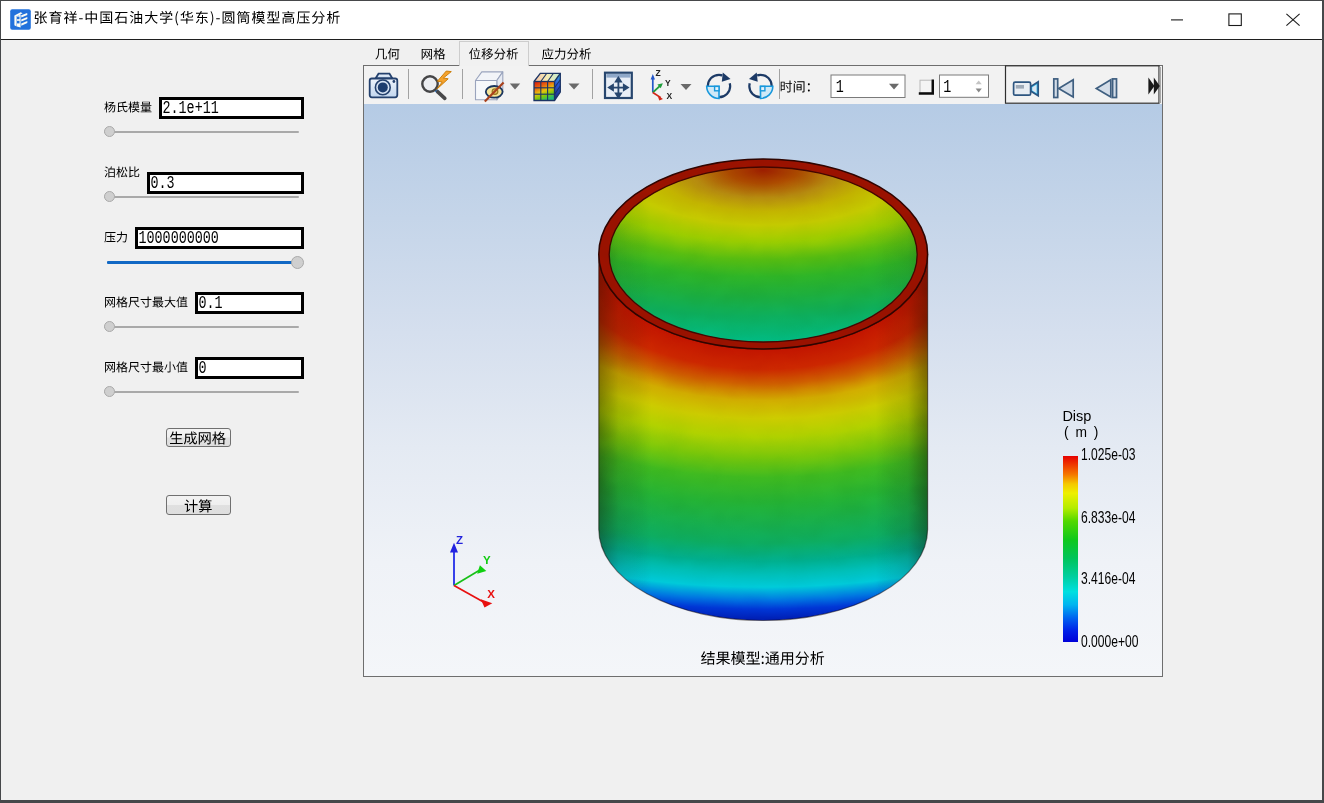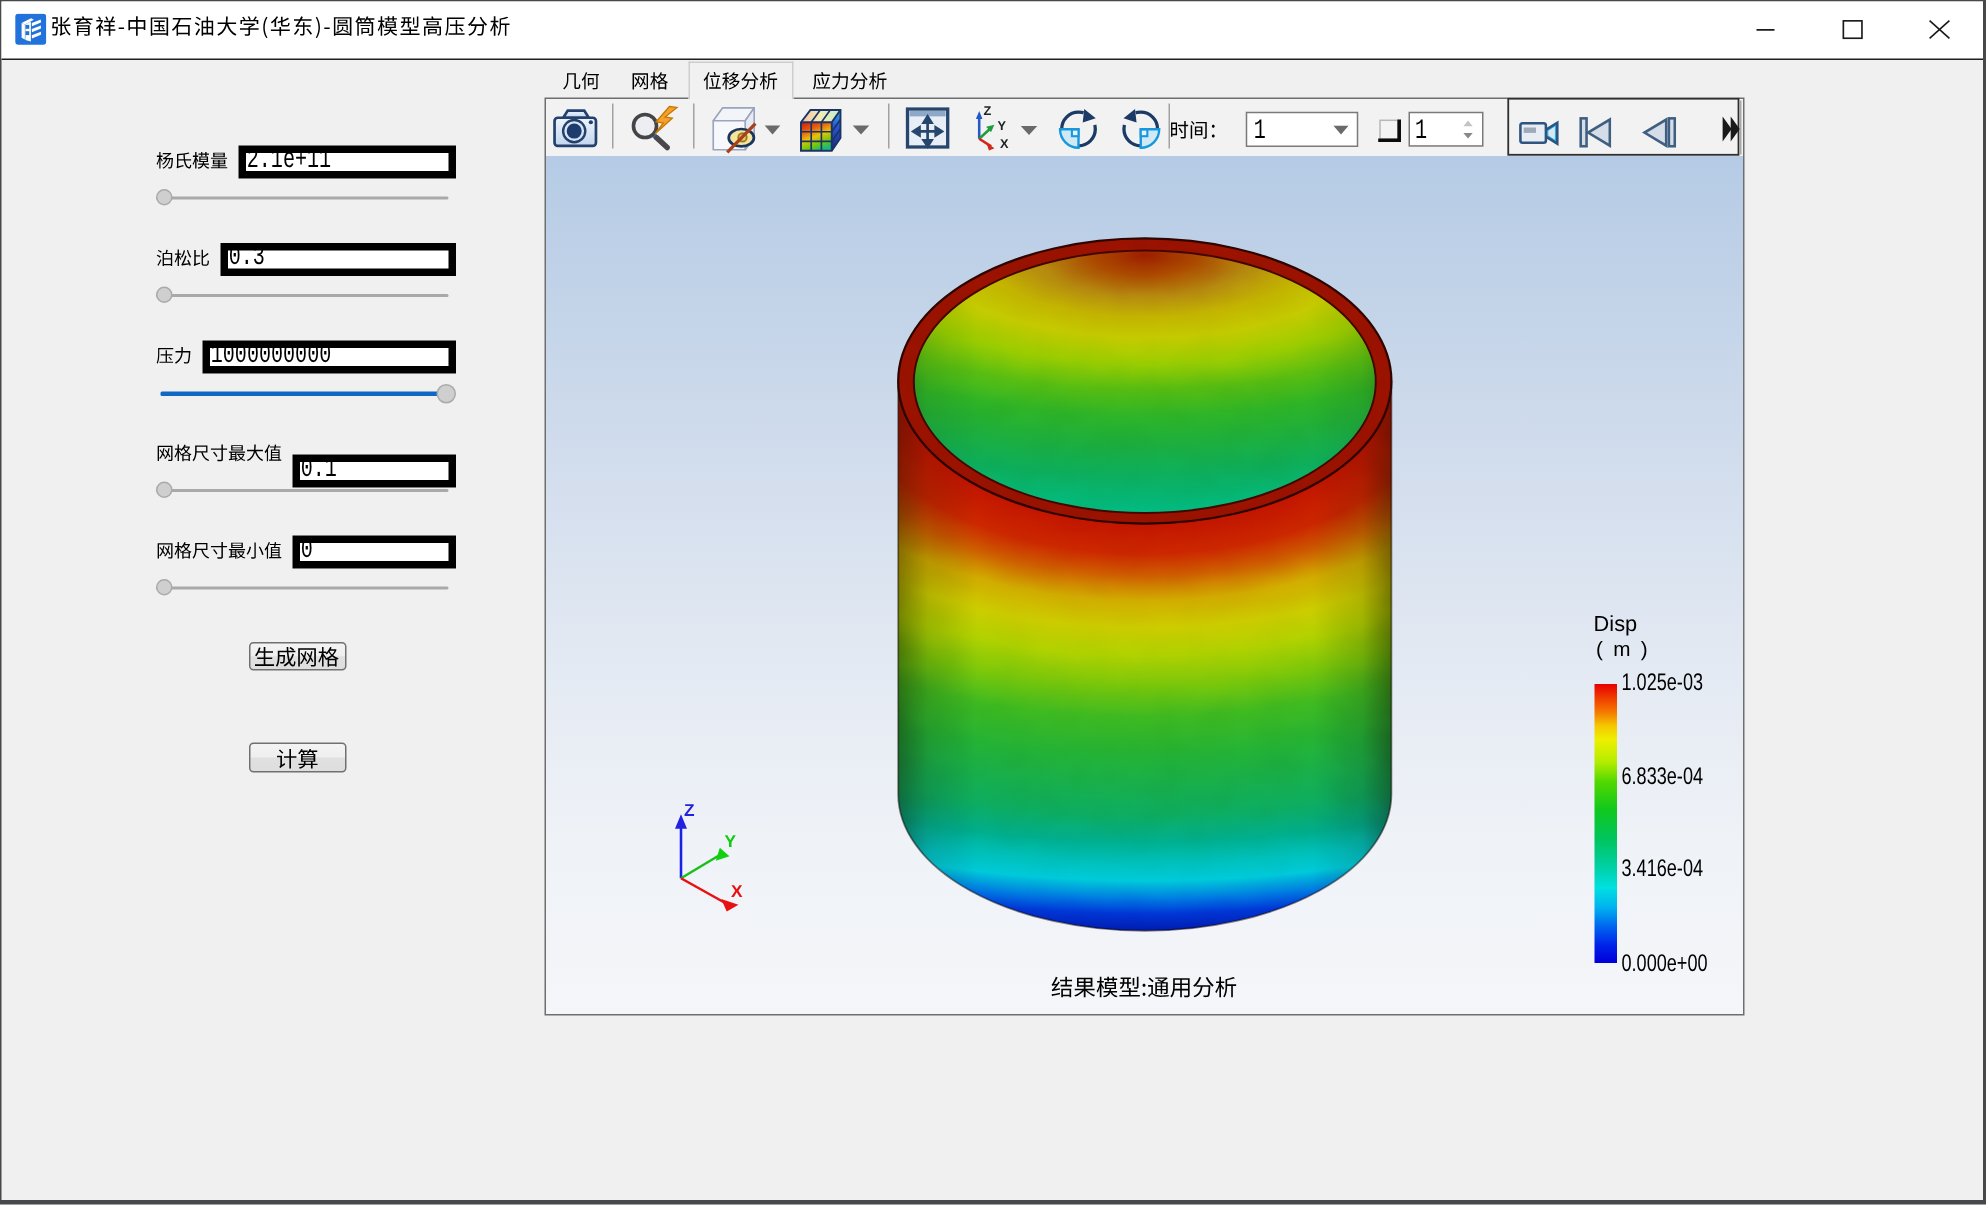--- a/index.html
+++ b/index.html
@@ -1,18 +1,18 @@
 <!DOCTYPE html>
 <html><head><meta charset="utf-8"><style>
 html,body{margin:0;padding:0;width:1324px;height:803px;overflow:hidden;
  font-family:"Liberation Sans",sans-serif;}
 #win{position:absolute;left:0;top:0;width:1324px;height:803px;background:#f0f0f0;
  border:1px solid #4e5254;border-right-width:2px;border-bottom-width:3px;border-color:#46484a;box-sizing:border-box;}
 .abs{position:absolute;}
-.inp{position:absolute;background:#fff;border:5px solid #000000;box-sizing:border-box;}
+.inp{position:absolute;background:#fff;border:3px solid #000000;box-sizing:border-box;}
 .inp>span{position:absolute;left:0.5px;top:50%;font-family:"Liberation Mono",monospace;font-size:13.4px;
  color:#000;transform:translateY(-52%) scaleY(1.40);transform-origin:left center;white-space:pre;}
 .groove{position:absolute;height:2px;background:#a9a9a9;border-radius:1px;}
 .handle{position:absolute;width:11px;height:11px;border-radius:50%;background:#cfcfcf;border:1px solid #aaaaaa;box-sizing:border-box;}
 .btn{position:absolute;border:1px solid #707070;border-radius:3px;box-sizing:border-box;
  background:linear-gradient(#f3f3f3 0%,#efefef 48%,#e0e0e0 52%,#dedede 100%);}
 .sep{position:absolute;width:1px;background:#a2a2a2;top:68px;height:30px;}
 </style></head><body>
 <div id="win">
 
@@ -38,27 +38,27 @@
   <line x1="10" y1="18.9" x2="22" y2="18.9"></line>
   <rect x="67.9" y="12.9" width="12.4" height="11.6"></rect>
   <line x1="125.4" y1="12.8" x2="138.6" y2="24.6"></line>
   <line x1="138.6" y1="12.8" x2="125.4" y2="24.6"></line>
  </g>
 </svg>
 
 <div class="inp" style="left:158px;top:96px;width:145px;height:22px;">
       <span>2.1e+11</span>
     </div>
-<div class="inp" style="left:146px;top:161px;width:157px;height:22px;">
+<div class="inp" style="left:146px;top:171px;width:157px;height:22px;">
       <span>0.3</span>
     </div>
 <div class="inp" style="left:134px;top:226px;width:169px;height:22px;padding-left:12px;">
       <span>1000000000</span>
     </div>
-<div class="inp" style="left:194px;top:291px;width:109px;height:22px;margin-top:11px;">
+<div class="inp" style="left:194px;top:291px;width:109px;height:22px;">
       <span>0.1</span>
     </div>
 <div class="inp" style="left:194px;top:356px;width:109px;height:22px;">
       <span>0</span>
     </div>
 <div class="groove" style="left:103px;top:129.5px;width:195px;"></div>
 <div class="handle" style="left:102.5px;top:125px;"></div>
 <div class="groove" style="left:103px;top:194.5px;width:195px;"></div>
 <div class="handle" style="left:102.5px;top:190px;"></div>
 <div class="groove" style="left:106px;top:259.5px;width:186px;height:3px;background:#1168c4;"></div>

